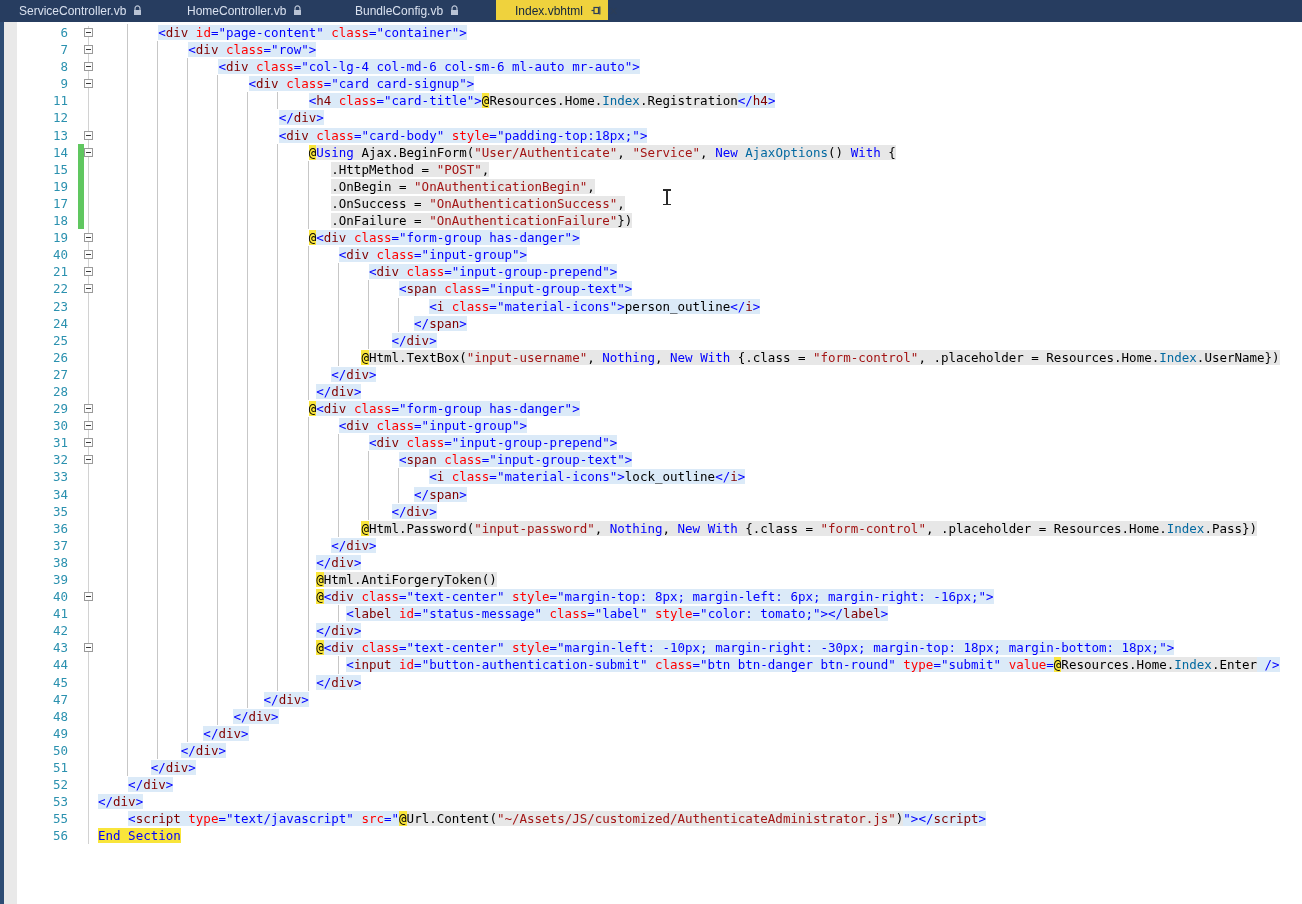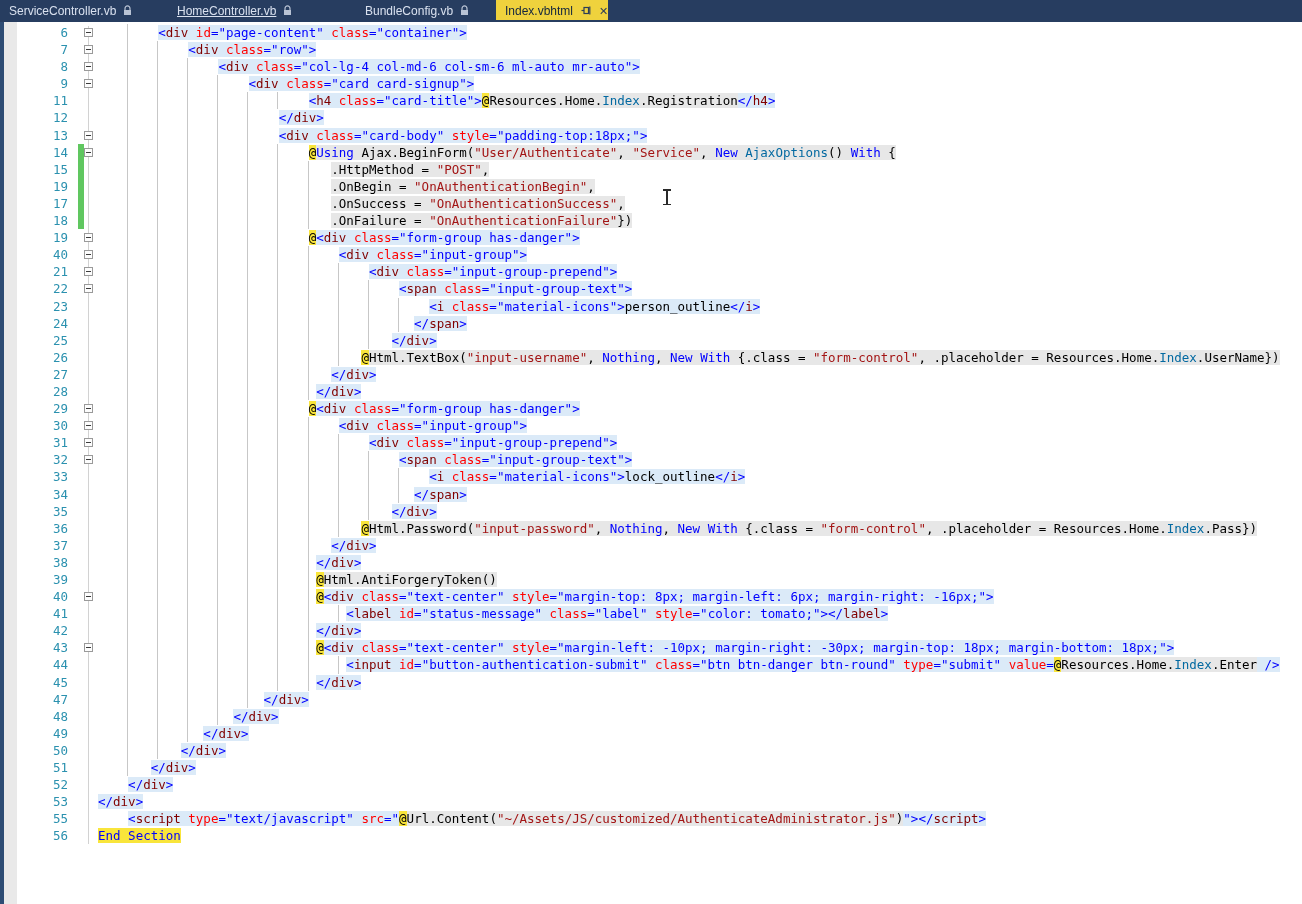--- a/index.html
+++ b/index.html
@@ -1,21 +1,21 @@
 <!DOCTYPE html>
 <html><head>
 <meta charset="utf-8">
 <style>
   html,body{margin:0;padding:0;background:#fff;}
   .screen{position:relative;width:1302px;height:904px;overflow:hidden;background:#ffffff;
           font-family:"Liberation Sans",sans-serif;}
   
   .tabbar{position:absolute;left:0;top:0;width:100%;height:22px;background:#273d60;}
   .tab{position:absolute;top:0;height:20px;line-height:22px;color:#d9e1ef;font-size:12px;
-       padding-left:9px;box-sizing:border-box;cursor:default;white-space:nowrap;}
+       padding-left:19px;box-sizing:border-box;cursor:default;white-space:nowrap;}
   .tab .tlabel{vertical-align:top;}
   .tab .lock{display:inline-block;margin-left:7px;vertical-align:-1px;}
   .tab.active{background:#efd23d;color:#13263f;}
   .tab.active .ticon{display:inline-block;margin-left:8px;vertical-align:-1px;}
   .tab.active .close{margin-left:7px;font-size:11px;color:#2d3e57;vertical-align:top;}
   
   .editor{position:absolute;left:0;top:22px;width:1302px;height:882px;background:#fff;}
   .edgestrip{position:absolute;left:0;top:0;width:4px;height:100%;background:#2e4c74;}
   .glyphmargin{position:absolute;left:4px;top:0;width:13px;height:100%;background:#e9e9e9;}
   .foldline{position:absolute;left:88px;top:4px;width:1px;height:818px;background:#d2d2d2;}
@@ -44,27 +44,27 @@
 
 <div class="screen">
 
   <div class="tabbar">
     <div class="tab" style="left:0;width:160px;">
       <span class="tlabel">ServiceController.vb</span><span class="lock"><svg width="9" height="11" viewBox="0 0 9 11">
             <path d="M2 5 V3.4 a2.5 2.5 0 0 1 5 0 V5" fill="none" stroke="#b9c3d4" stroke-width="1.2"></path>
             <rect x="1" y="5" width="7" height="5" fill="#b9c3d4"></rect>
           </svg></span>
     </div>
-    <div class="tab" style="left:168px;width:158px;text-decoration:underline;">
+    <div class="tab" style="left:168px;width:158px;">
       <span class="tlabel">HomeController.vb</span><span class="lock"><svg width="9" height="11" viewBox="0 0 9 11">
             <path d="M2 5 V3.4 a2.5 2.5 0 0 1 5 0 V5" fill="none" stroke="#b9c3d4" stroke-width="1.2"></path>
             <rect x="1" y="5" width="7" height="5" fill="#b9c3d4"></rect>
           </svg></span>
     </div>
-    <div class="tab" style="left:356px;width:148px;">
+    <div class="tab" style="left:336px;width:148px;">
       <span class="tlabel">BundleConfig.vb</span><span class="lock"><svg width="9" height="11" viewBox="0 0 9 11">
             <path d="M2 5 V3.4 a2.5 2.5 0 0 1 5 0 V5" fill="none" stroke="#b9c3d4" stroke-width="1.2"></path>
             <rect x="1" y="5" width="7" height="5" fill="#b9c3d4"></rect>
           </svg></span>
     </div>
     <div class="tab active" style="left:496px;width:112px;text-align:right;">
       <span class="tlabel">Index.vbhtml</span><span class="ticon"><svg width="11" height="11" viewBox="0 0 11 11">
             <path d="M0.5 5.5 H3" stroke="#2d3e57" stroke-width="1.2" fill="none"></path>
             <rect x="3" y="2.5" width="4.5" height="6" fill="none" stroke="#2d3e57" stroke-width="1.2"></rect>
             <path d="M8.8 1.5 V9.5" stroke="#2d3e57" stroke-width="1.2" fill="none"></path>

